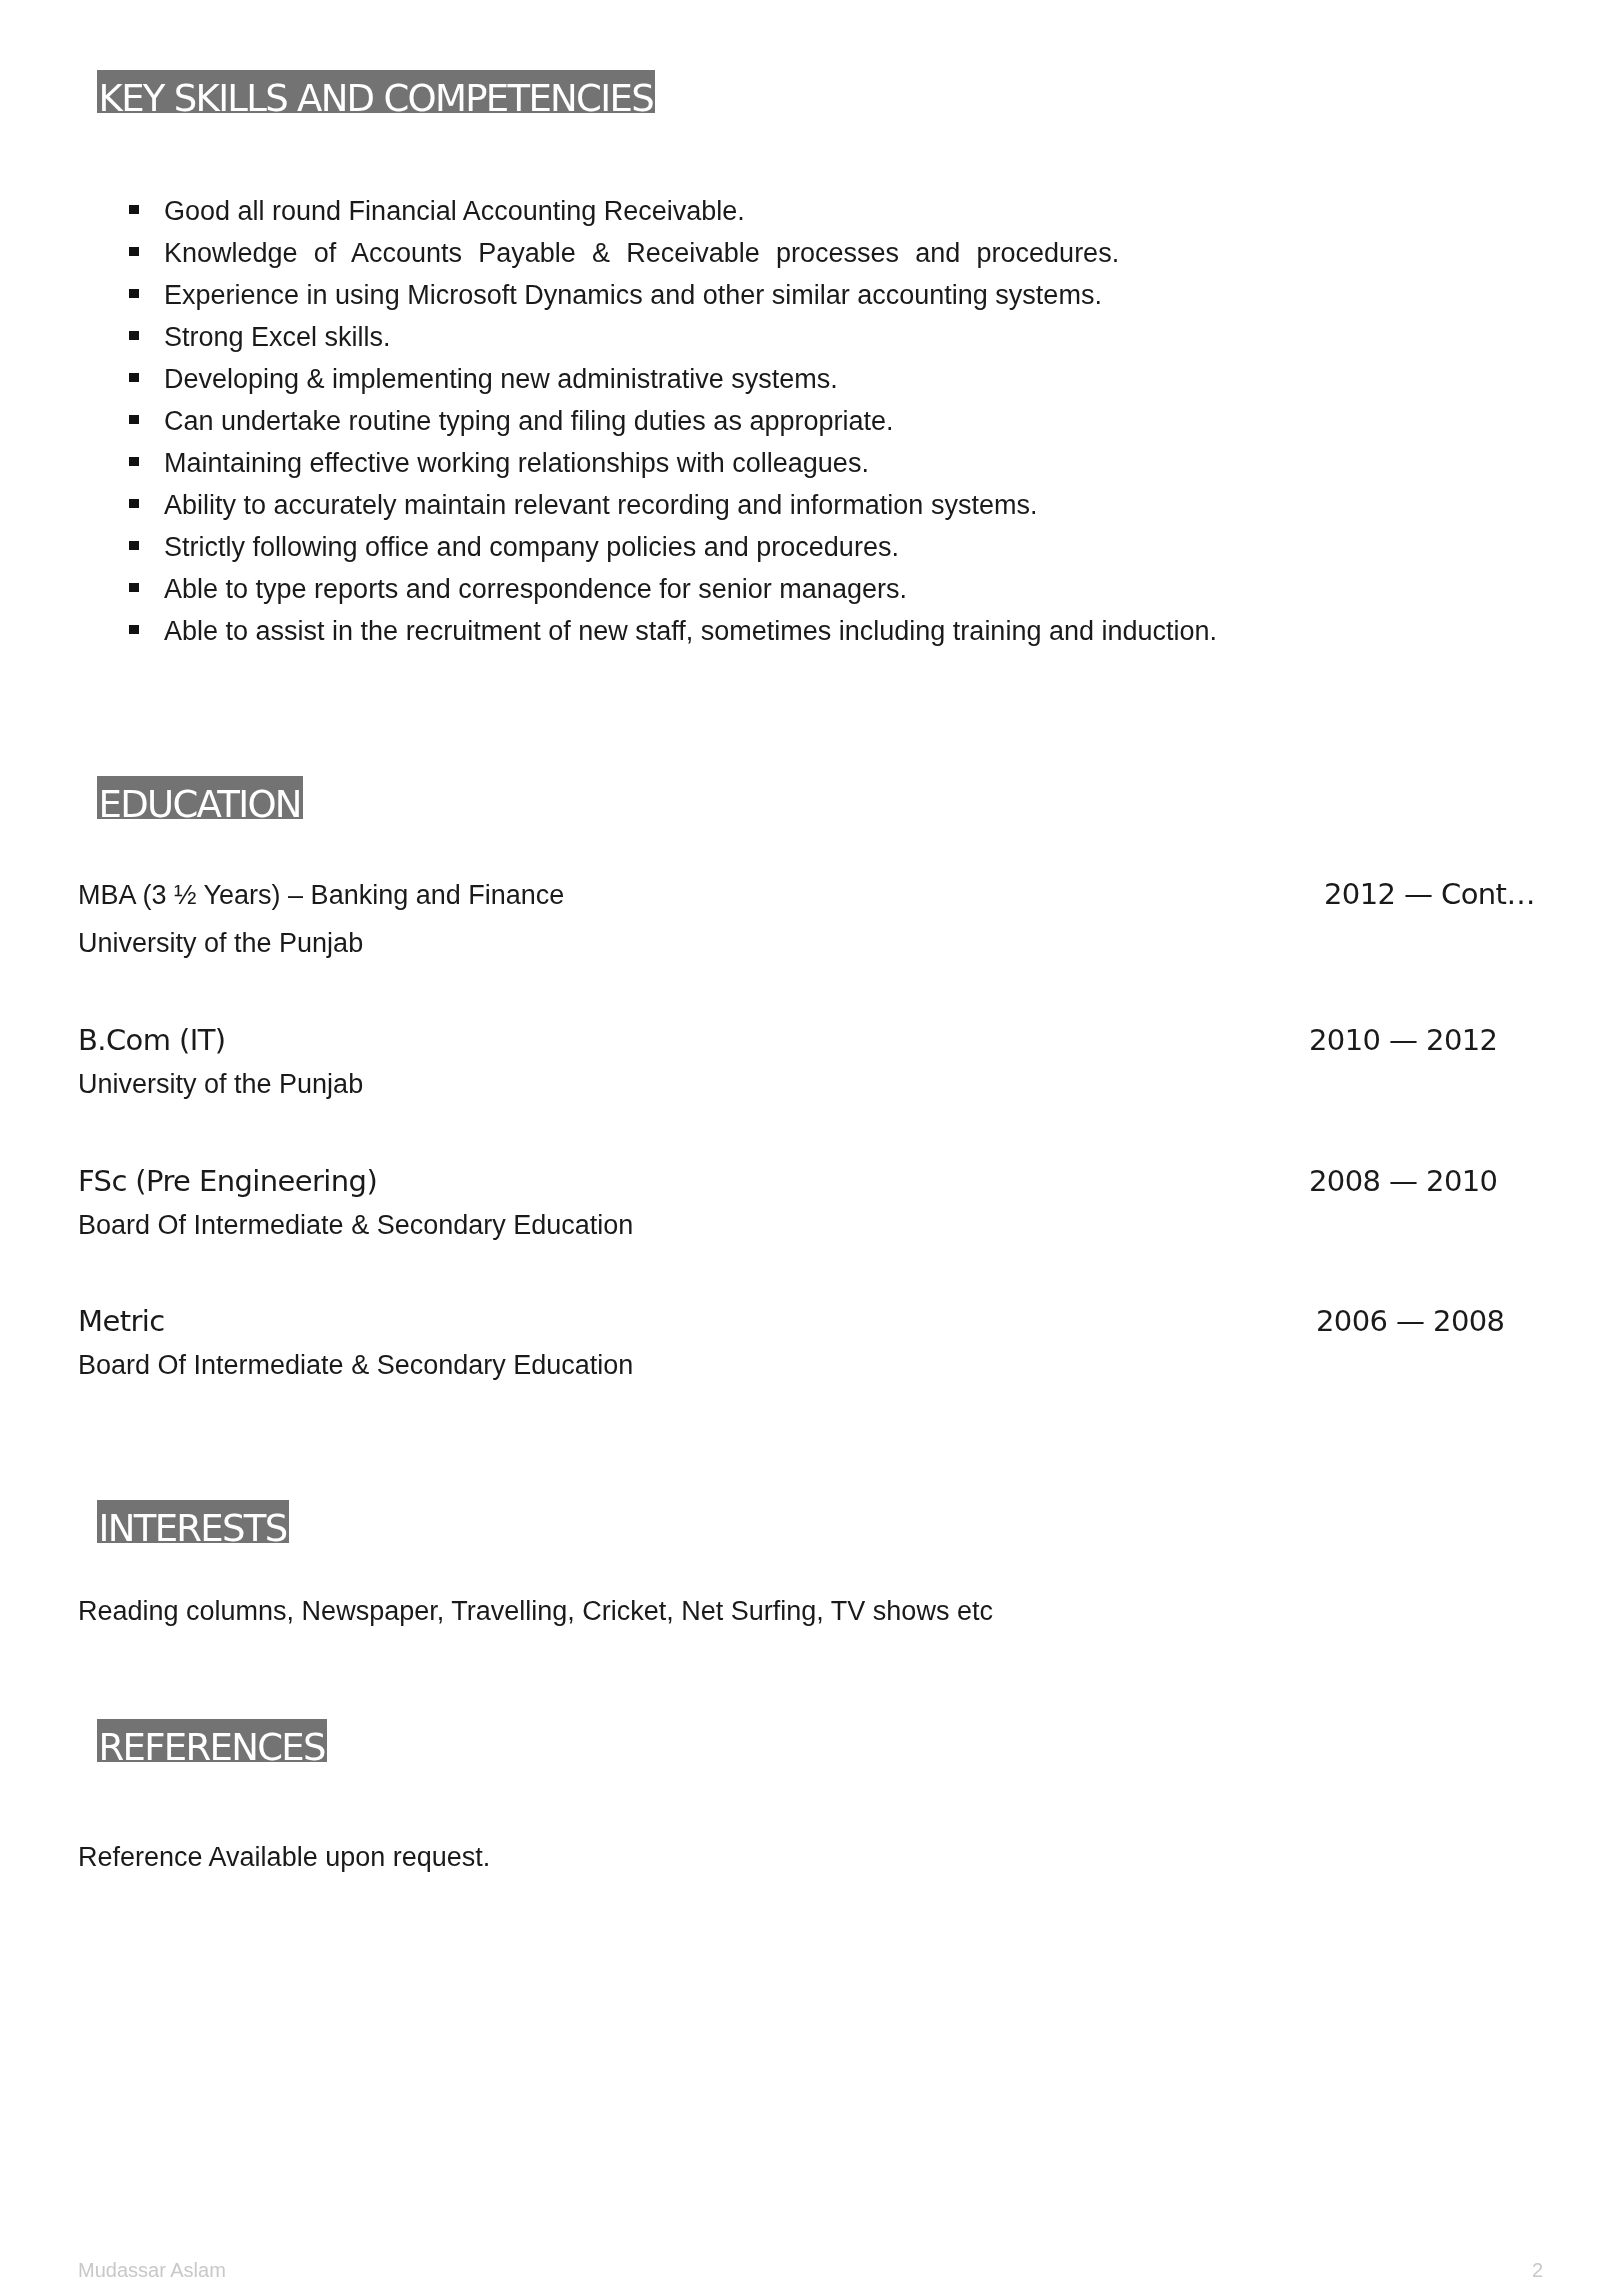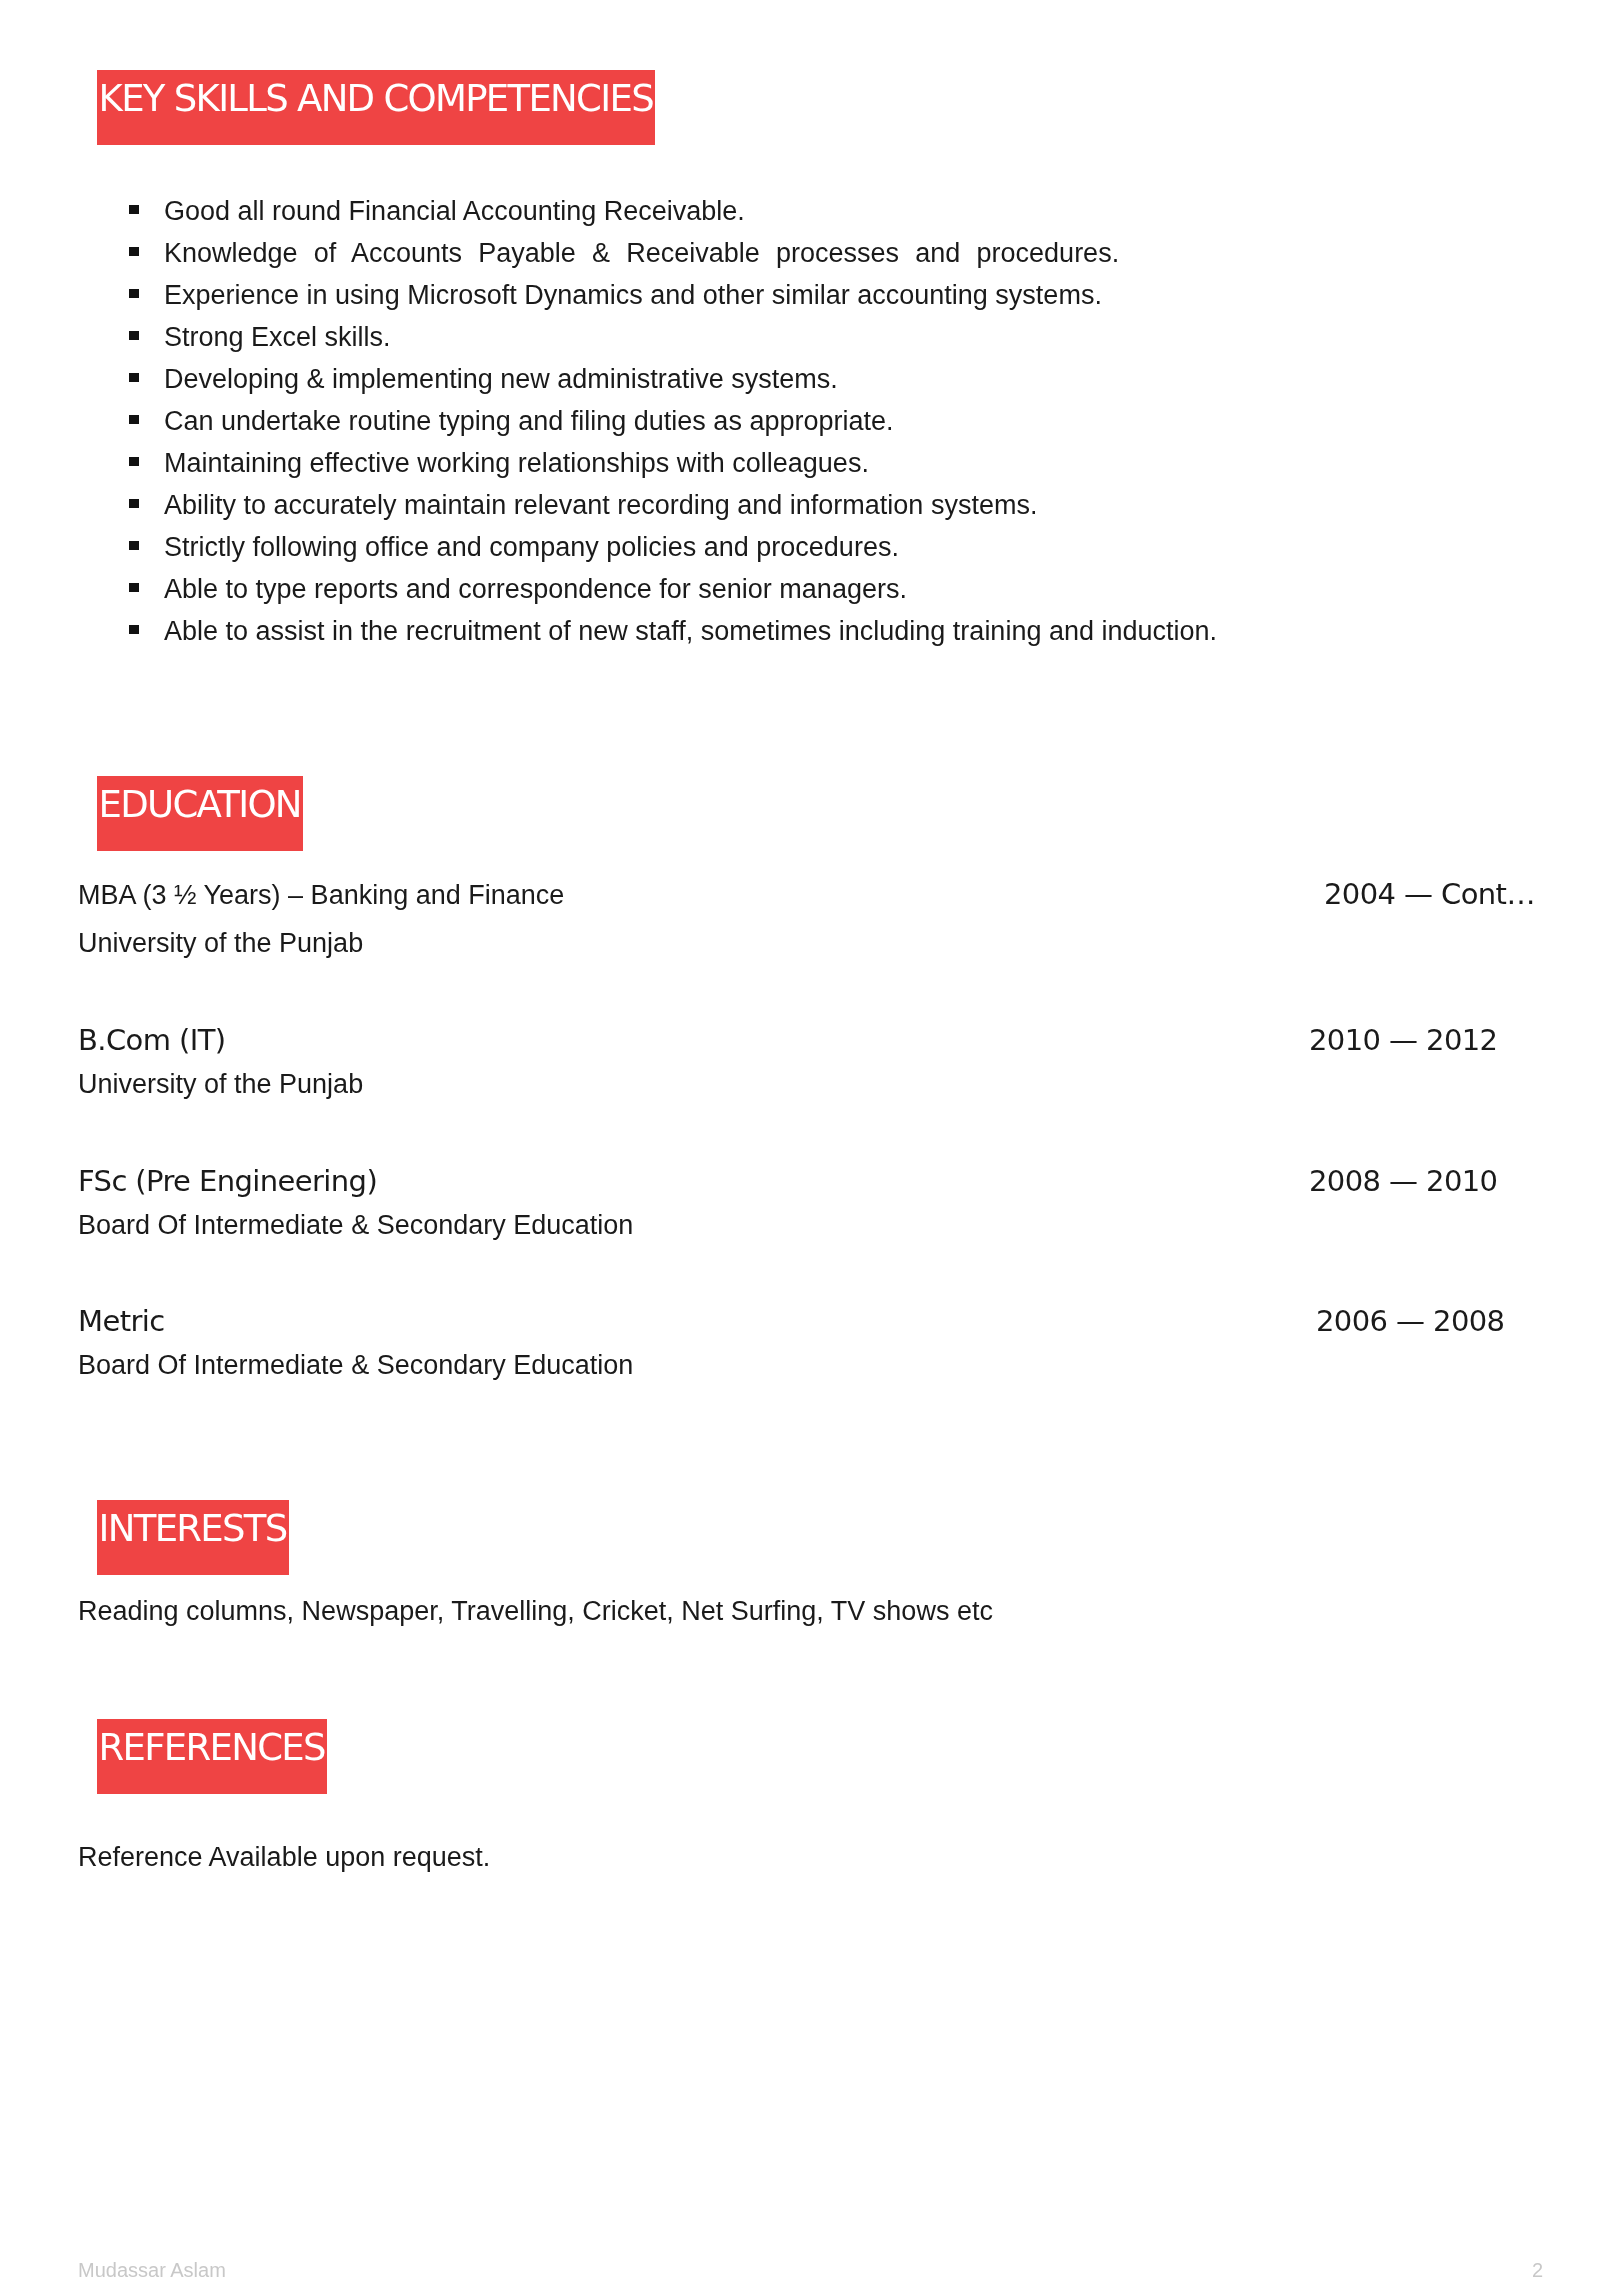--- a/index.html
+++ b/index.html
@@ -18,27 +18,27 @@
     .page {
       position: absolute;
       left: 0; top: 0;
       width: 1622px;
       height: 2295px;
       background: #ffffff;
     }
     .section-heading {
       position: absolute;
       left: 97px;
-      background: #ef4444;
+      background: #737373;
       color: #ffffff;
       font-family: "DejaVu Sans", sans-serif;
       font-weight: normal;
       font-size: 37px;
       line-height: 57px;
-      height: 75px;
+      height: 43px;
       padding: 0 2.4px 0 1.6px;
       white-space: nowrap;
       letter-spacing: -1.7px;
       transform-origin: left top;
     }
     #h-skills { top: 70px; }
     #h-education { top: 776px; }
     #h-interests { top: 1500px; }
     #h-references { top: 1708px; margin-top: 11px; }
 
@@ -204,21 +204,21 @@
     <li class="skill-item">
       <span class="bullet"></span>
       <span class="skill-text">Able to assist in the recruitment of new staff, sometimes including training and induction.</span>
     </li>
   </ul>
 
   <div id="h-education" class="section-heading">EDUCATION</div>
 
   <div id="edu-0" class="edu-entry">
     <span class="edu-degree sans">MBA (3 ½ Years) – Banking and Finance</span>
-    <span class="edu-years">2004 — Cont…</span>
+    <span class="edu-years">2012 — Cont…</span>
     <span class="edu-institution">University of the Punjab</span>
   </div>
 
   <div id="edu-1" class="edu-entry">
     <span class="edu-degree calibri">B.Com (IT)</span>
     <span class="edu-years">2010 — 2012</span>
     <span class="edu-institution">University of the Punjab</span>
   </div>
 
   <div id="edu-2" class="edu-entry">

